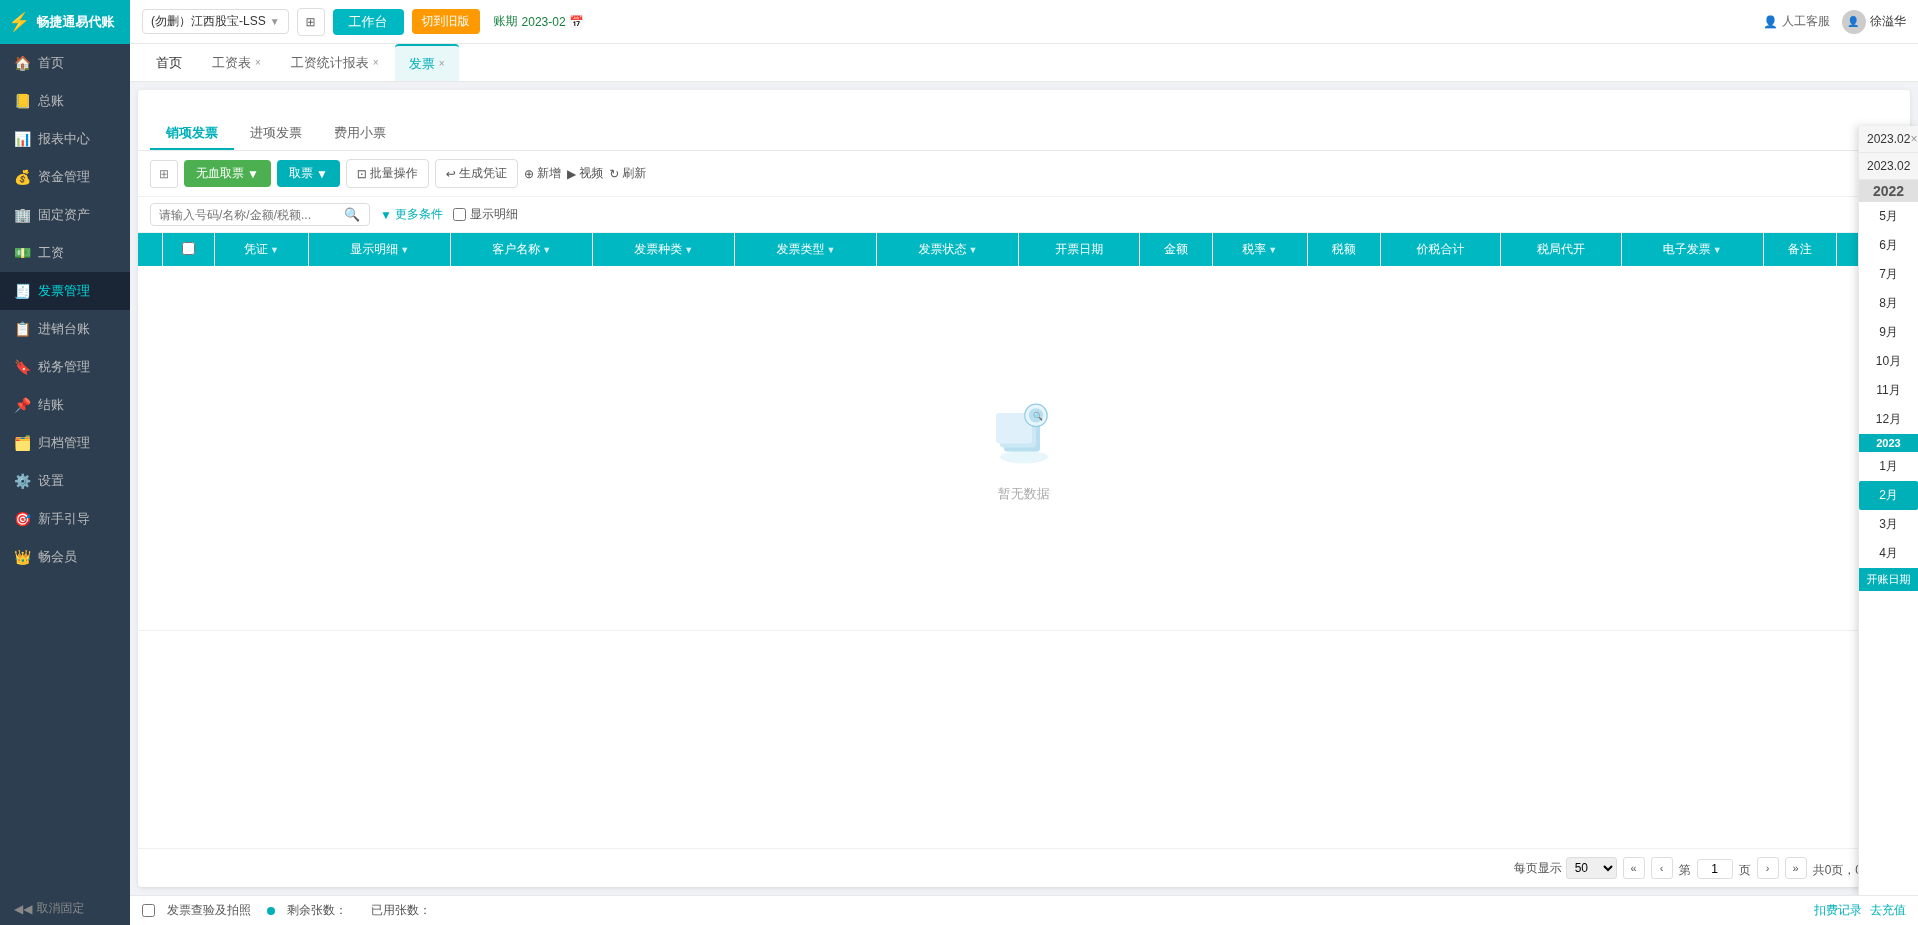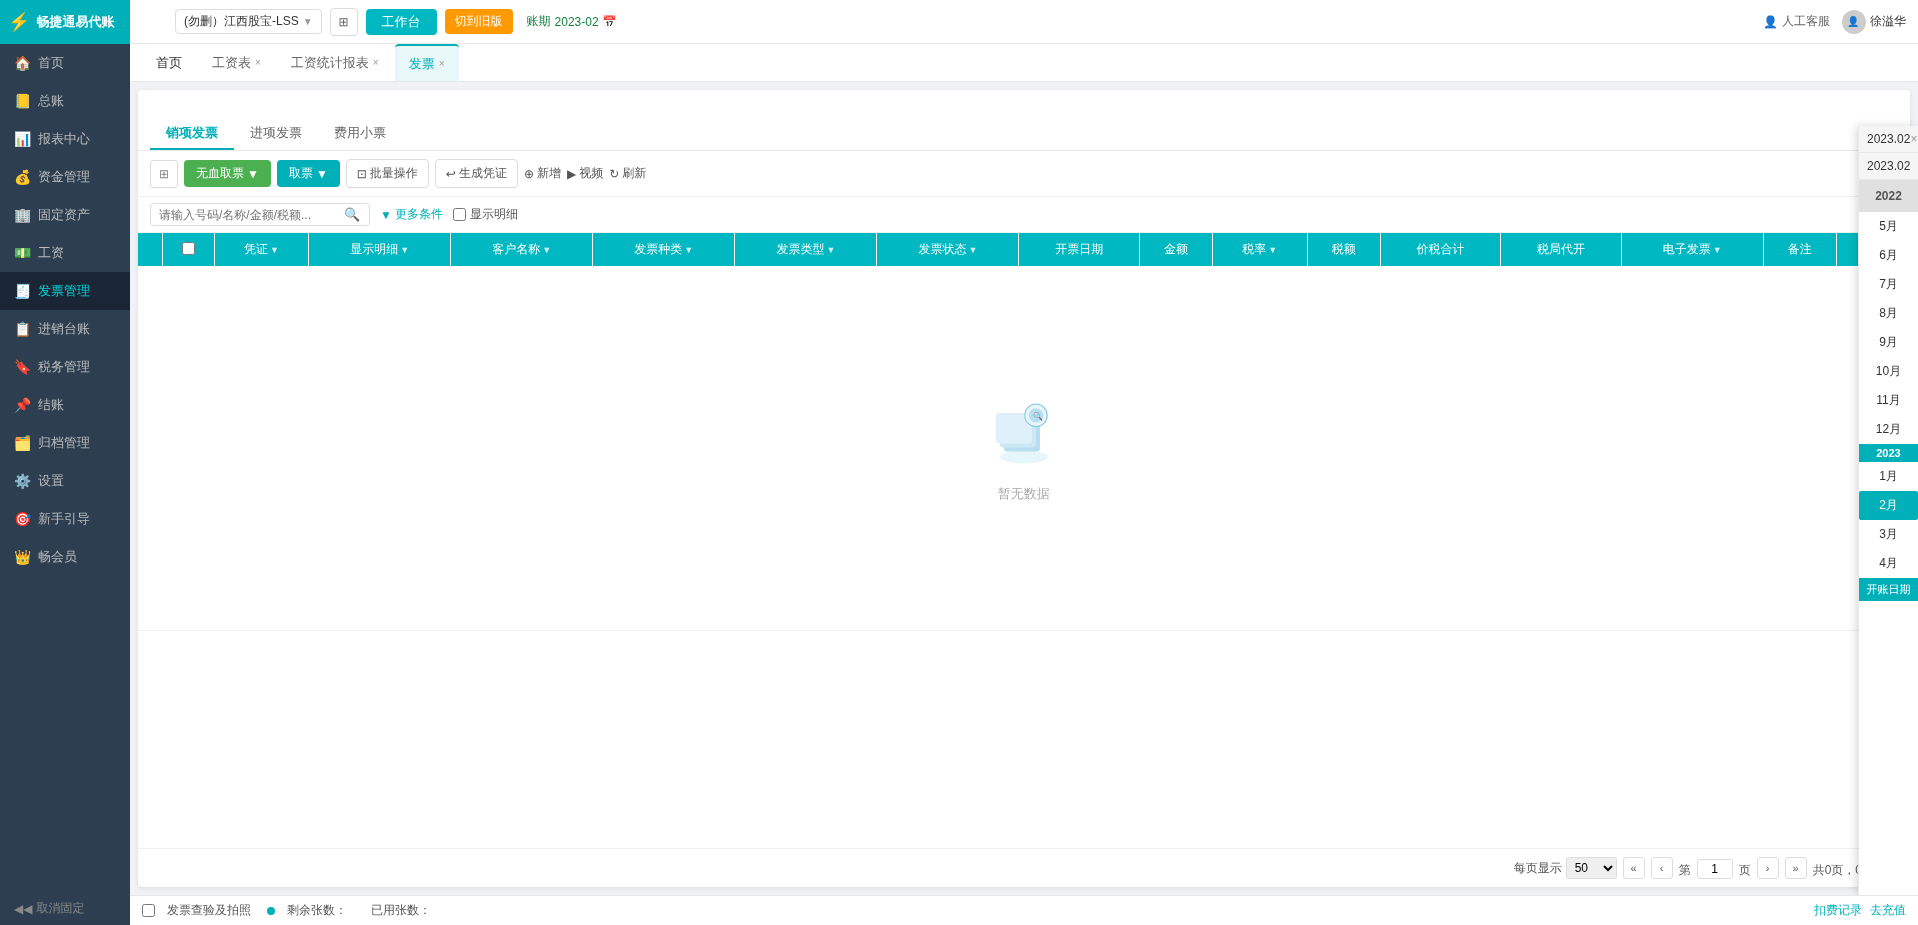--- a/index.html
+++ b/index.html
@@ -12,21 +12,21 @@
     .sidebar-item { display: flex; align-items: center; gap: 8px; padding: 10px 14px; cursor: pointer; color: #bbb; font-size: 13px; }
     .sidebar-item.active { background: #1a2636; color: #00d4d8; }
     .sidebar-item .icon { font-size: 14px; width: 16px; text-align: center; }
     .sidebar-bottom { margin-top: auto; padding: 8px 14px; color: #888; font-size: 12px; display: flex; align-items: center; gap: 4px; cursor: pointer; }
 
     
     .main { flex: 1; display: flex; flex-direction: column; overflow: hidden; }
 
     
     .topbar { background: white; height: 44px; display: flex; align-items: center; padding: 0 12px; gap: 8px; border-bottom: 1px solid #e8e8e8; flex-shrink: 0; }
-    .topbar-company { display: flex; align-items: center; gap: 4px; border: 1px solid #ddd; border-radius: 4px; padding: 3px 8px; font-size: 12px; color: #333; cursor: pointer; margin-left: 33px; }
+    .topbar-company { display: flex; align-items: center; gap: 4px; border: 1px solid #ddd; border-radius: 4px; padding: 3px 8px; font-size: 12px; color: #333; cursor: pointer; }
     .topbar-company .arrow { color: #999; font-size: 10px; }
     .topbar-icon-btn { width: 28px; height: 28px; border: 1px solid #ddd; border-radius: 4px; display: flex; align-items: center; justify-content: center; cursor: pointer; color: #666; }
     .topbar-workbench { background: #00b8c1; color: white; border: none; border-radius: 4px; padding: 4px 16px; font-size: 13px; cursor: pointer; }
     .topbar-switch { background: #ff9900; color: white; border: none; border-radius: 4px; padding: 4px 10px; font-size: 12px; cursor: pointer; }
     .topbar-period { display: flex; align-items: center; gap: 4px; font-size: 12px; color: #15803d; margin-left: 6px; }
     .topbar-right { margin-left: auto; display: flex; align-items: center; gap: 12px; }
     .topbar-service { display: flex; align-items: center; gap: 4px; color: #666; font-size: 12px; cursor: pointer; }
     .topbar-user { display: flex; align-items: center; gap: 4px; color: #333; font-size: 12px; cursor: pointer; }
     .avatar-circle { width: 24px; height: 24px; border-radius: 50%; background: #ccc; display: flex; align-items: center; justify-content: center; color: white; font-size: 10px; }
 
@@ -343,21 +343,21 @@
       <div class="date-panel">
         <div class="date-panel-header">
           <span>2023.02</span>
           <span class="date-panel-close">×</span>
         </div>
         <div class="date-panel-header">
           <span>2023.02</span>
         </div>
         <div id="date-panel-body">
             <div>
-              <div style="background:#e0e0e0;color:#555;font-size:12px;padding:9px 8px;text-align:center;font-weight:bold;">2022</div>
+              <div style="background:#e0e0e0;color:#555;font-size:14px;padding:3px 8px;text-align:center;font-weight:bold;">2022</div>
               <div class="date-month-item">5月</div>
               <div class="date-month-item">6月</div>
               <div class="date-month-item">7月</div>
               <div class="date-month-item">8月</div>
               <div class="date-month-item">9月</div>
               <div class="date-month-item">10月</div>
               <div class="date-month-item">11月</div>
               <div class="date-month-item">12月</div>
             </div>
             <div class="date-year-label">2023</div>

